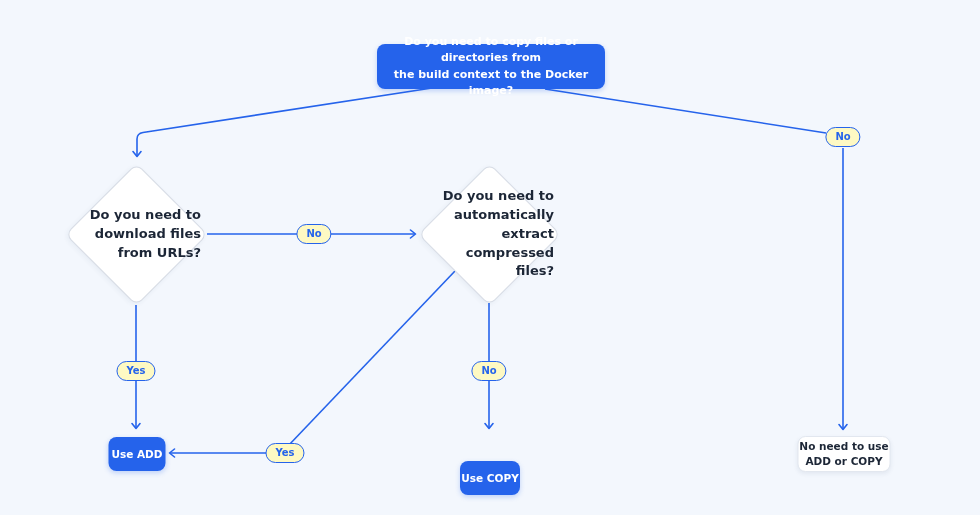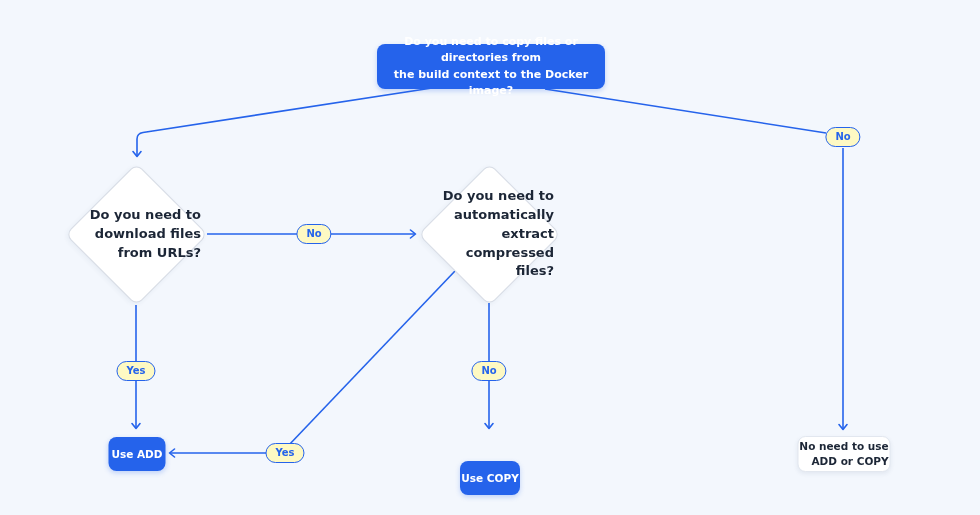--- a/index.html
+++ b/index.html
@@ -41,21 +41,20 @@
     color: #ffffff;
     border-radius: 8px;
     box-shadow: 0 2px 5px rgba(37, 99, 235, 0.25);
   }
   .node.rect-white {
     background: #ffffff;
     color: #1c2636;
     border: 1px solid #e2e7ef;
     border-radius: 8px;
     box-shadow: 0 2px 4px rgba(40, 60, 100, 0.08);
-    text-align: right;
   }
   .root-box {
     left: 377px;
     top: 44px;
     width: 228px;
     height: 45px;
     font-size: 11px;
     line-height: 1.5;
   }
   .diamond {

